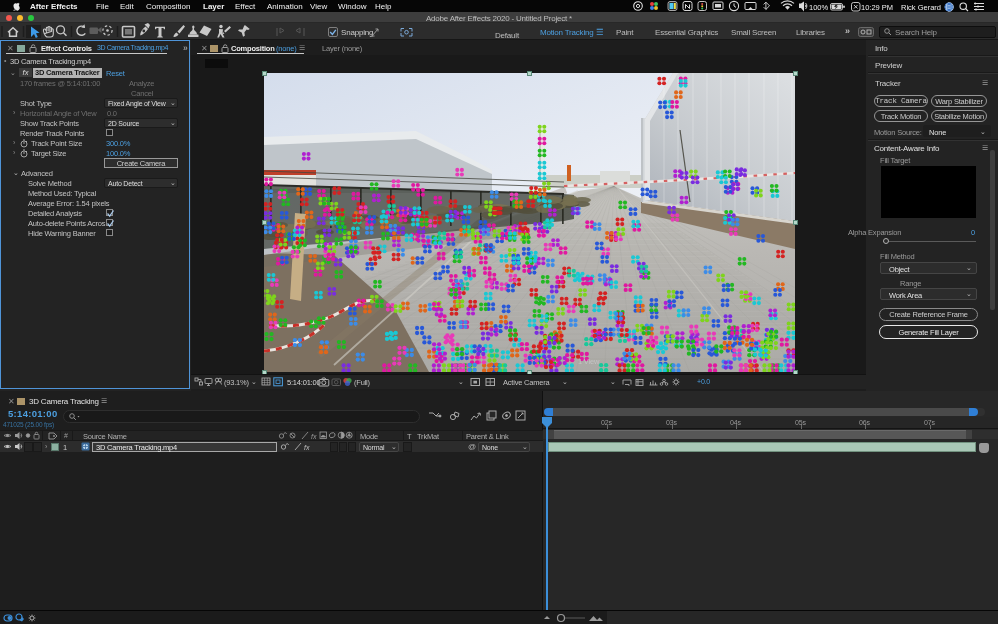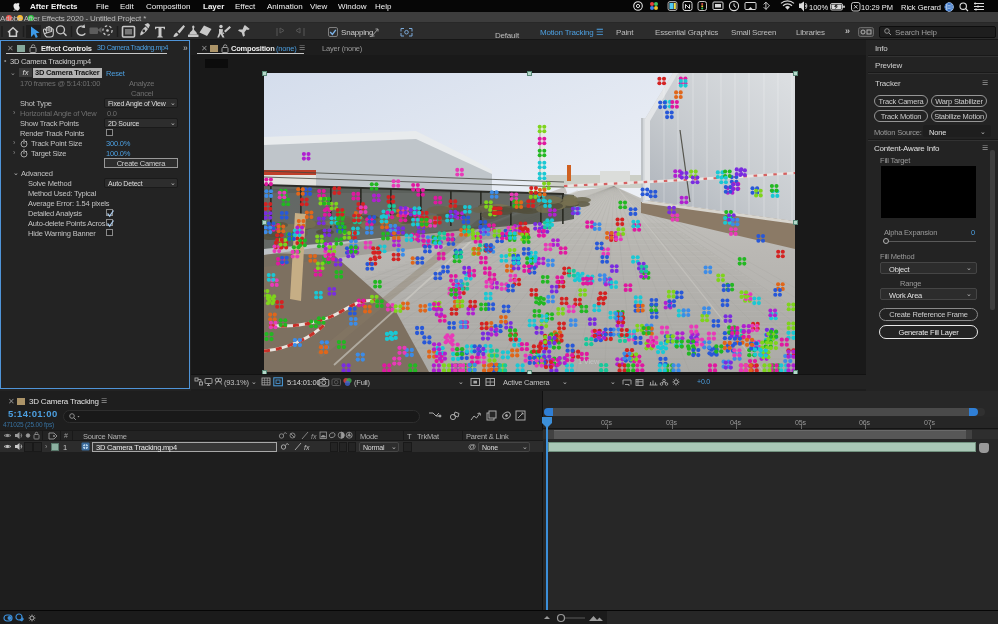--- a/index.html
+++ b/index.html
@@ -88,21 +88,21 @@
 <svg class="ab" style="left:974px;top:2px" width="11" height="9">
     <path d="M0 1.5 h10 M0 4.5 h10 M0 7.5 h10" stroke="#e0e0e0" stroke-width="1.1"></path>
     <circle cx="1.2" cy="1.5" r="1.1" fill="#e0e0e0"></circle>
     <circle cx="4" cy="4.5" r="1.1" fill="#e0e0e0"></circle>
     <circle cx="2" cy="7.5" r="1.1" fill="#e0e0e0"></circle>
   </svg>
 <div class="ab" style="left:0;top:12px;width:998px;height:11px;background:#3d3d3d;border-bottom:1px solid #282828;"></div>
 <div class="ab" style="left:6px;top:14.5px;width:6px;height:6px;border-radius:3px;background:#f4574e;"></div>
 <div class="ab" style="left:17px;top:14.5px;width:6px;height:6px;border-radius:3px;background:#fdbb2d;"></div>
 <div class="ab" style="left:28px;top:14.5px;width:6px;height:6px;border-radius:3px;background:#28c83f;"></div>
-<div class="t" style="left:0;top:13.5px;width:998px;color:#bdbdbd;font-size:8px;">Adobe After Effects 2020 - Untitled Project *</div>
+<div class="t" style="left:0;top:13.5px;width:998px;text-align:center;color:#bdbdbd;font-size:8px;">Adobe After Effects 2020 - Untitled Project *</div>
 
 <div class="ab" style="left:0;top:23px;width:998px;height:17px;background:#2c2c2c;border-bottom:1px solid #161616;"></div>
 <svg class="ab" style="left:0;top:23px" width="560" height="17" viewBox="0 0 560 17">
 <line x1="2" y1="3" x2="2" y2="14" stroke="#1d1d1d" stroke-width="1.5"></line>
 <path d="M8 9.2 L13 4.8 L18 9.2 M9.6 8.3 V13.2 H16.4 V8.3" stroke="#cccccc" stroke-width="1.5" fill="none"></path>
 <line x1="23.5" y1="3" x2="23.5" y2="14" stroke="#1d1d1d" stroke-width="1.5"></line>
 <rect x="26" y="2" width="15" height="13" fill="#1e1e1e"></rect>
 <path d="M31 3.5 V14 L34 11 L35.8 15 L37.8 14 L36 10.2 L39.6 9.8 Z" fill="#3d9ae8"></path>
 <g stroke="#c8c8c8" fill="none" stroke-width="1.1">
 <path d="M44.3 31.5 C43.5 30 43.2 28 43.6 27.2 C44 26.6 45 26.6 45.4 27.4 L46.3 29 V26 C46.3 24.8 48 24.8 48.1 26 M48.1 29 V25.2 C48.1 24 49.9 24 49.9 25.2 M49.9 29 V25.8 C49.9 24.7 51.6 24.7 51.6 25.9 V29.2 M51.6 29.2 V27.4 C51.6 26.3 53.3 26.3 53.3 27.5 V31.5 C53.3 33.5 52.3 34.8 50.5 34.8 H47.7 C46.5 34.8 45.2 33.5 44.3 31.5 z" transform="translate(0,-20.8)"></path>
@@ -1199,35 +1199,35 @@
 <div class="t" style="left:697px;top:378px;color:#4c9fe0;font-size:7px;">+0.0</div>
 <div class="ab" style="left:868px;top:40px;width:130px;height:351px;background:#232323;"></div>
 <div class="t" style="left:875px;top:44px;color:#d0d0d0;font-size:8px;">Info</div>
 <div class="ab" style="left:868px;top:55px;width:130px;height:1px;background:#191919;"></div>
 <div class="ab" style="left:868px;top:56px;width:130px;height:1px;background:#323232;"></div>
 <div class="t" style="left:875px;top:61px;color:#d0d0d0;font-size:8px;">Preview</div>
 <div class="ab" style="left:868px;top:72px;width:130px;height:1px;background:#191919;"></div>
 <div class="ab" style="left:868px;top:73px;width:130px;height:1px;background:#323232;"></div>
 <div class="t" style="left:875px;top:79px;color:#d0d0d0;font-size:8px;">Tracker</div>
 <div class="t" style="left:982px;top:79px;color:#9a9a9a;font-size:7px;">☰</div>
-<div class="pill" style="left:874px;top:95px;width:54px;height:12px;line-height:11px;">Track Camera</div>
+<div class="pill" style="left:874px;top:95px;width:54px;height:12px;line-height:11px;font-family:Liberation Mono, monospace;">Track Camera</div>
 <div class="pill" style="left:931px;top:95px;width:56px;height:12px;line-height:11px;">Warp Stabilizer</div>
 <div class="pill" style="left:874px;top:110px;width:54px;height:12px;line-height:11px;">Track Motion</div>
 <div class="pill" style="left:931px;top:110px;width:56px;height:12px;line-height:11px;">Stabilize Motion</div>
 <div class="t" style="left:874px;top:128px;color:#9a9a9a;">Motion Source:</div>
 <div class="ab" style="left:923px;top:125px;width:68px;height:12px;background:#1e1e1e;border-radius:2px;"></div>
 <div class="t" style="left:929px;top:127.5px;color:#e0e0e0;">None</div>
 <div class="t" style="left:980px;top:127.5px;color:#bbb;font-size:7px;">⌄</div>
 <div class="ab" style="left:868px;top:139px;width:130px;height:1px;background:#191919;"></div>
 <div class="ab" style="left:868px;top:140px;width:130px;height:1px;background:#323232;"></div>
 <div class="t" style="left:874px;top:144px;color:#e0e0e0;font-size:8px;">Content-Aware Info</div>
 <div class="t" style="left:982px;top:144px;color:#9a9a9a;font-size:7px;">☰</div>
 <div class="t" style="left:880px;top:156px;color:#9a9a9a;">Fill Target</div>
 <div class="ab" style="left:881px;top:166px;width:95px;height:52px;background:#000;"></div>
-<div class="t" style="left:884px;top:228px;color:#9a9a9a;">Alpha Expansion</div>
+<div class="t" style="left:848px;top:228px;color:#9a9a9a;">Alpha Expansion</div>
 <div class="t" style="left:971px;top:228px;color:#4c9fe0;">0</div>
 <div class="ab" style="left:883px;top:240.5px;width:93px;height:1.5px;background:#5a5a5a;"></div>
 <div class="ab" style="left:883px;top:237.5px;width:6px;height:6px;border-radius:4px;background:#2a2a2a;border:1px solid #b0b0b0;"></div>
 <div class="t" style="left:880px;top:252px;color:#9a9a9a;">Fill Method</div>
 <div class="ab" style="left:880px;top:262px;width:97px;height:12px;background:#2c2c2c;border:1px solid #454545;border-radius:2px;"></div>
 <div class="t" style="left:889px;top:264.5px;color:#e0e0e0;">Object</div>
 <div class="t" style="left:966px;top:264px;color:#bbb;font-size:7px;">⌄</div>
 <div class="t" style="left:880px;top:279px;color:#9a9a9a;margin-left:20px;">Range</div>
 <div class="ab" style="left:880px;top:288px;width:97px;height:12px;background:#2c2c2c;border:1px solid #454545;border-radius:2px;"></div>
 <div class="t" style="left:889px;top:290.5px;color:#e0e0e0;">Work Area</div>

